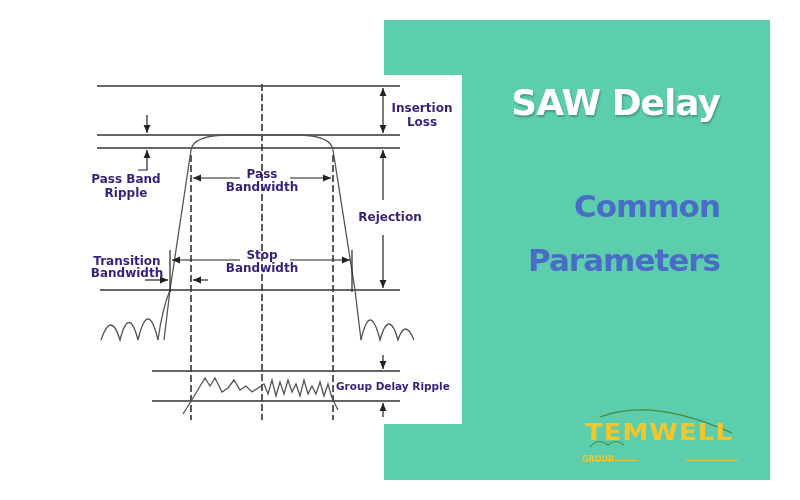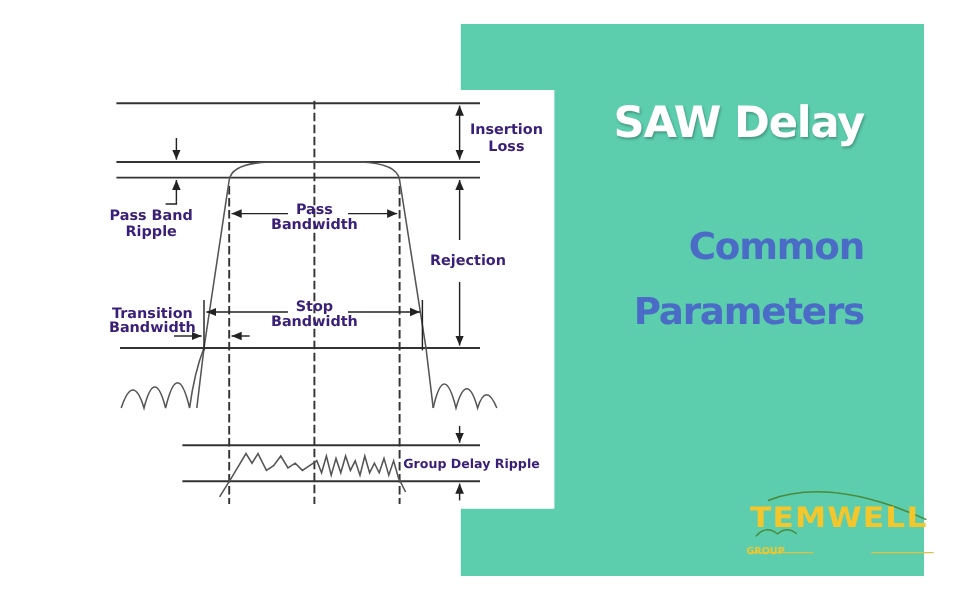--- a/index.html
+++ b/index.html
@@ -5,21 +5,21 @@
   html, body { margin:0; padding:0; }
   body { width:800px; height:500px; position:relative; background:#ffffff; overflow:hidden; font-family:"Liberation Sans", sans-serif; }
   .teal { position:absolute; left:384px; top:20px; width:386px; height:460px; background:#5ccdad; }
   .white-panel { position:absolute; left:60px; top:75px; width:402px; height:349px; background:#ffffff; }
   svg.diagram { position:absolute; left:0; top:0; width:800px; height:500px; }
   .lbl { font-family:"DejaVu Sans", sans-serif; font-weight:bold; fill:#3a1f78; font-size:12px; }
   .title { position:absolute; right:80px; top:82px; color:#ffffff; font-family:"DejaVu Sans", sans-serif; font-weight:bold; font-size:36px; letter-spacing:-1px; text-shadow:1px 2px 2px rgba(0,0,0,0.25); }
   .sub { position:absolute; right:80px; color:#4a6cc6; font-family:"DejaVu Sans", sans-serif; font-weight:bold; font-size:31px; letter-spacing:-1px; text-align:right; }
   .sub1 { top:188px; }
   .sub2 { top:226px;margin-top:16px; }
-  .logo { position:absolute; left:582px; top:405px; width:160px; height:70px;margin-left:40px; }
+  .logo { position:absolute; left:582px; top:405px; width:160px; height:70px; }
   .logo-text { position:absolute; left:3px; top:12px; color:#f3c62c; font-family:"DejaVu Sans", sans-serif; font-size:26px; font-weight:bold; letter-spacing:1px; transform:scaleY(0.9); }
   .logo-group { position:absolute; left:0; top:50px; width:160px; text-align:left; color:#f3c62c; font-family:"DejaVu Sans", sans-serif; font-size:8px; font-weight:bold; }
   .logo-line { position:absolute; top:55px; height:1px; background:#e0c040; width:52px; }
 </style>
 </head>
 <body>
 
 <div class="teal"></div>
 <div class="white-panel"></div>
 

